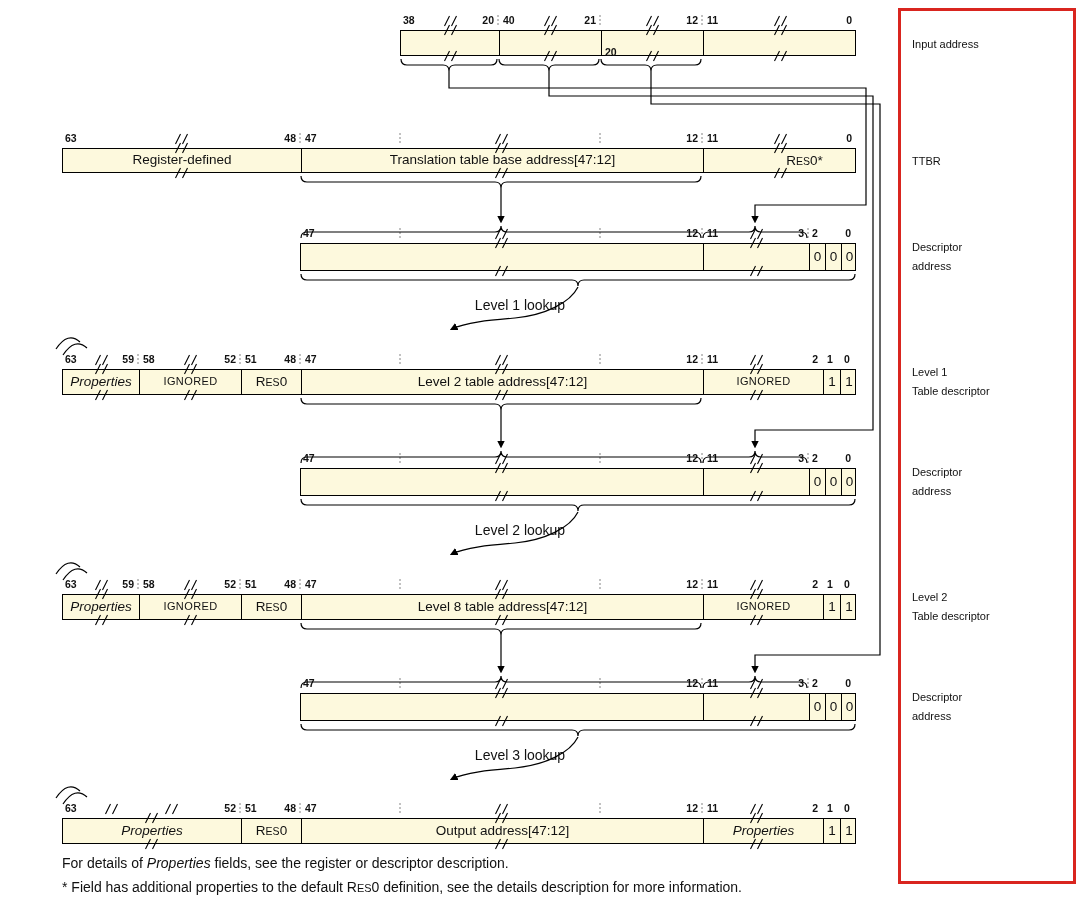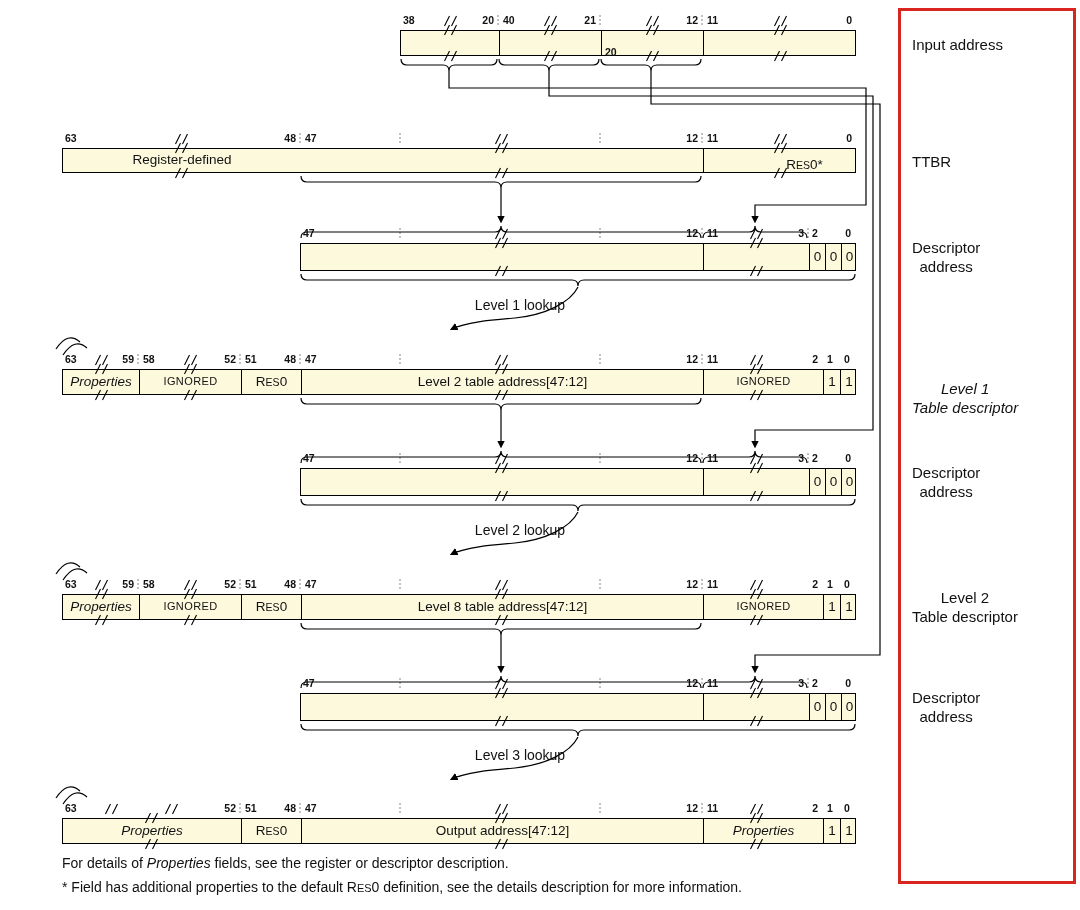--- a/index.html
+++ b/index.html
@@ -21,21 +21,21 @@
   .cell.sep { border-left:1.2px solid #000; }
   .cell.italic { font-style:italic; }
   .cell.small { font-size:11px; letter-spacing:.4px; }
   .sc { font-size:.78em; }
   .bit {
     position:absolute; font-size:10.5px; font-weight:bold;
     height:13px; line-height:13px; white-space:nowrap;
   }
   .lookup { position:absolute; font-size:14px; text-align:center; width:120px; }
   .frame { position:absolute; border:3px solid #d9251f; }
-  .side-label { position:absolute; font-size:15px; line-height:19px;text-align:center; }
+  .side-label { position:absolute; font-size:11px; line-height:19px; }
   .footnote { position:absolute; font-size:14px; white-space:nowrap; }
   .footnote .it { font-style:italic; }
 </style>
 </head>
 <body>
 
 <div class="canvas">
   <div id="registers">
       <div class="reg" style="left: 400px; top: 30px; width: 456px; height: 26px; background: rgb(253, 249, 221); border-color: rgb(0, 0, 0);">
         <div class="cell" style="left: 0px; width: 98px; line-height: 23px;"></div>
@@ -46,21 +46,22 @@
       <div class="bit" style="top: 14px; left: 403px;">38</div>
       <div class="bit" style="top: 14px; left: 464px; width: 30px; text-align: right;">20</div>
       <div class="bit" style="top: 14px; left: 503px;">40</div>
       <div class="bit" style="top: 14px; left: 566px; width: 30px; text-align: right;">21</div>
       <div class="bit" style="top: 14px; left: 605px; margin-top: 32px;">20</div>
       <div class="bit" style="top: 14px; left: 668px; width: 30px; text-align: right;">12</div>
       <div class="bit" style="top: 14px; left: 707px;">11</div>
       <div class="bit" style="top: 14px; left: 822px; width: 30px; text-align: right;">0</div>
       <div class="reg" style="left: 62px; top: 148px; width: 794px; height: 25px; background: rgb(253, 249, 221); border-color: rgb(0, 0, 0);">
         <div class="cell" style="left: 0px; width: 238px; line-height: 22px;">Register-defined</div>
-        <div class="cell sep" style="left: 640px; width: 154px; line-height: 32px; padding-left: 48px;">R<span class="sc">ES</span>0*</div>
+        <div class="cell sep" style="left: 238px; width: 402px; line-height: 22px;">Translation table base address[47:12]</div>
+        <div class="cell sep" style="left: 640px; width: 154px; line-height: 24px; padding-left: 48px;">R<span class="sc">ES</span>0*</div>
       </div>
       <div class="bit" style="top: 132px; left: 65px;">63</div>
       <div class="bit" style="top: 132px; left: 266px; width: 30px; text-align: right;">48</div>
       <div class="bit" style="top: 132px; left: 305px;">47</div>
       <div class="bit" style="top: 132px; left: 668px; width: 30px; text-align: right;">12</div>
       <div class="bit" style="top: 132px; left: 707px;">11</div>
       <div class="bit" style="top: 132px; left: 822px; width: 30px; text-align: right;">0</div>
       <div class="reg" style="left: 300px; top: 243px; width: 556px; height: 28px; background: rgb(253, 249, 221); border-color: rgb(0, 0, 0);">
         <div class="cell" style="left: 0px; width: 402px; line-height: 25px;"></div>
         <div class="cell sep" style="left: 402px; width: 106px; line-height: 25px;"></div>
@@ -169,21 +170,21 @@
       <div class="side-label" style="left: 912px; top: 35px;">
         <div>Input address</div>
       </div>
       <div class="side-label" style="left: 912px; top: 152px;">
         <div>TTBR</div>
       </div>
       <div class="side-label" style="left: 912px; top: 238px;">
         <div>Descriptor</div>
         <div>address</div>
       </div>
-      <div class="side-label" style="left: 912px; top: 379px; font-style: italic;">
+      <div class="side-label" style="left: 912px; top: 363px;">
         <div>Level 1</div>
         <div>Table descriptor</div>
       </div>
       <div class="side-label" style="left: 912px; top: 463px;">
         <div>Descriptor</div>
         <div>address</div>
       </div>
       <div class="side-label" style="left: 912px; top: 588px;">
         <div>Level 2</div>
         <div>Table descriptor</div>

